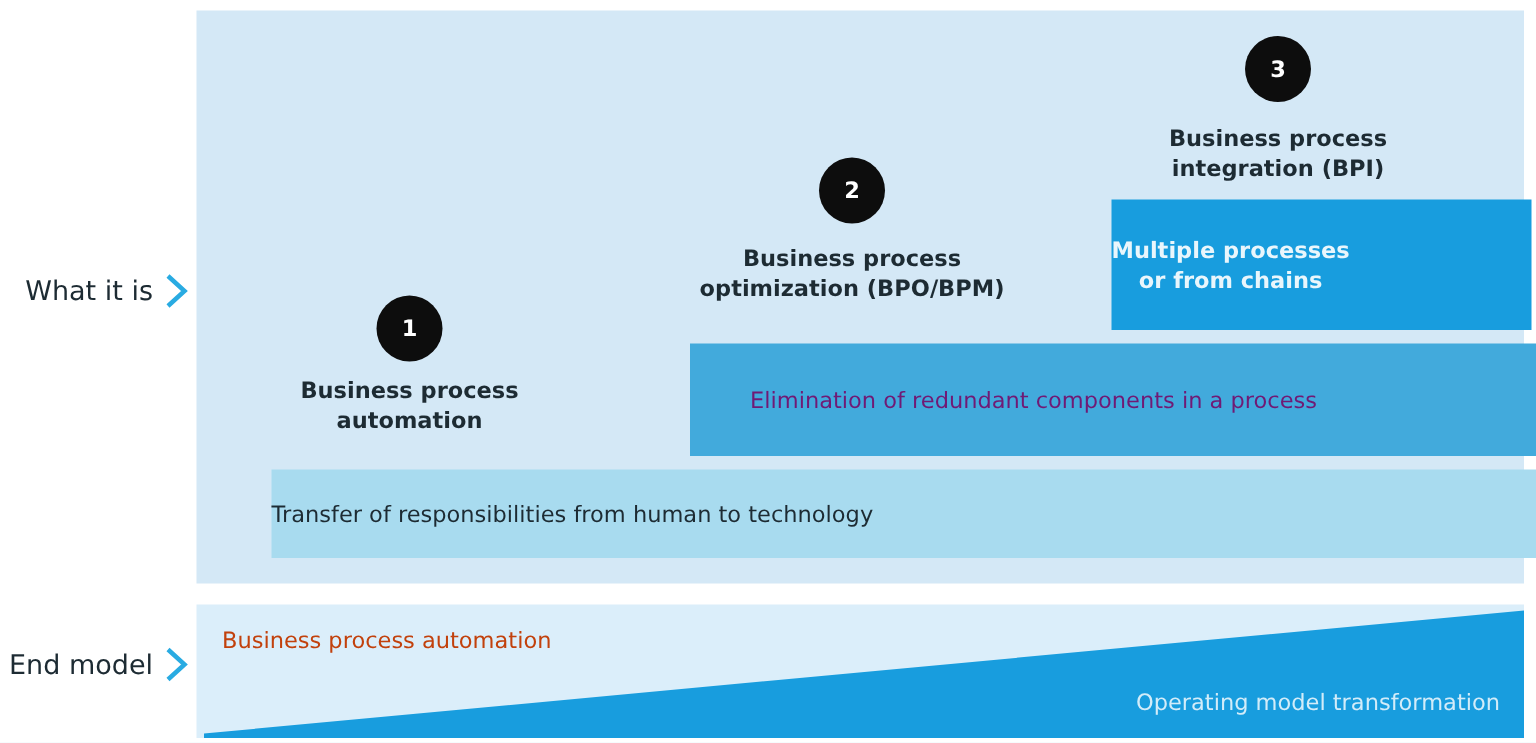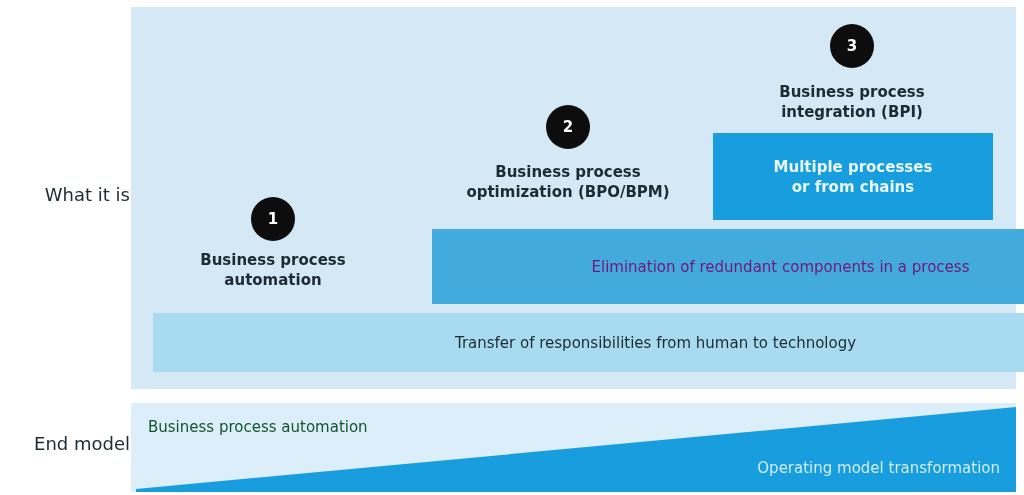--- a/index.html
+++ b/index.html
@@ -16,21 +16,20 @@
   
   .side-row {
     position: absolute;
     left: 0;
     width: 126px;
     height: 30px;
     display: flex;
     align-items: center;
     justify-content: flex-end;
     gap: 7px;
-    padding-left: 28px;
   }
   .side-row.what { top: 179px; }
   .side-row.goal { top: 428px; }
   .side-text {
     font-size: 18px;
     color: #1d2b33;
     white-space: nowrap;
   }
   .chevron { flex: 0 0 auto; display: block; }
 
@@ -66,24 +65,24 @@
   }
   .l1 { left: 22px;  top: 243px; }
   .l2 { left: 317px; top: 155px; }
   .l3 { left: 601px; top: 75px; }
   .step-line { display: block; font-weight: bold; }
 
   .bar {
     position: absolute;
     display: flex;
     align-items: center;
-    justify-content: center;
     text-align: center;
     font-size: 15px;
     line-height: 20px;
+    margin-left: 28px;
   }
   .bar-multiple {
     left: 582px; top: 126px;
     width: 280px; height: 87px;
     background: #189dde;
     color: #e9f6fc;
   }
   .bar-elimination {
     left: 301px; top: 222px;
     width: 617px; height: 75px;
@@ -104,21 +103,21 @@
     left: 131px; top: 403px;
     width: 885px; height: 89px;
     background: #dbeefa;
     overflow: hidden;
   }
   .wedge-svg { position: absolute; left: 0; top: 0; display: block; }
   .goal-start {
     position: absolute;
     left: 17px; top: 15px;
     font-size: 15px;
-    color: #14532d;
+    color: #c2410c;
   }
   .goal-end {
     position: absolute;
     right: 16px; top: 56px;
     font-size: 15px;
     color: #d2ecf9;
   }
 </style>
 </head>
 <body>

